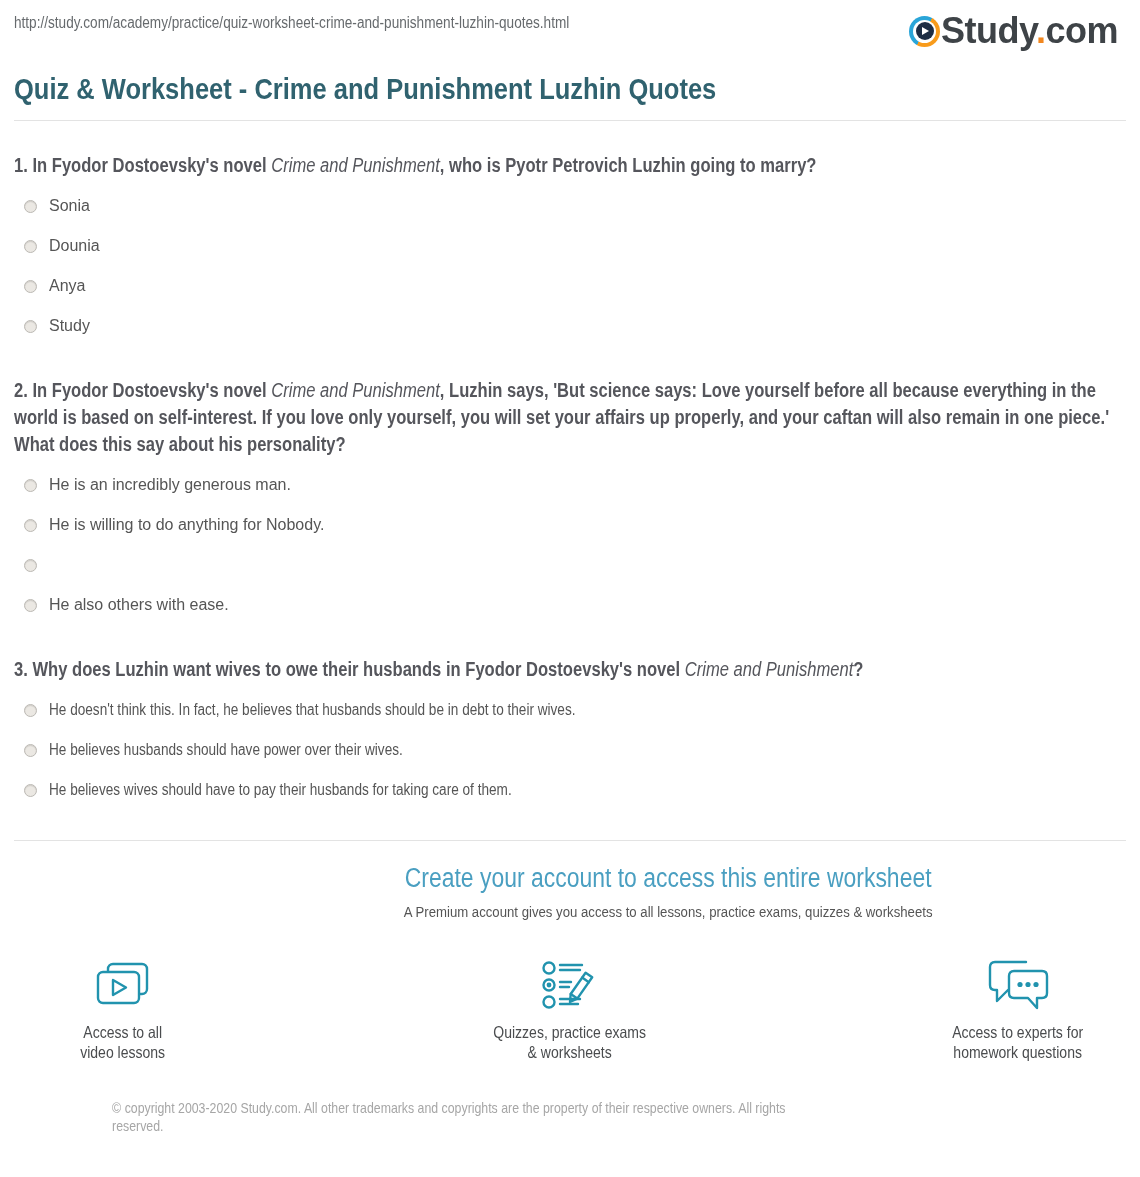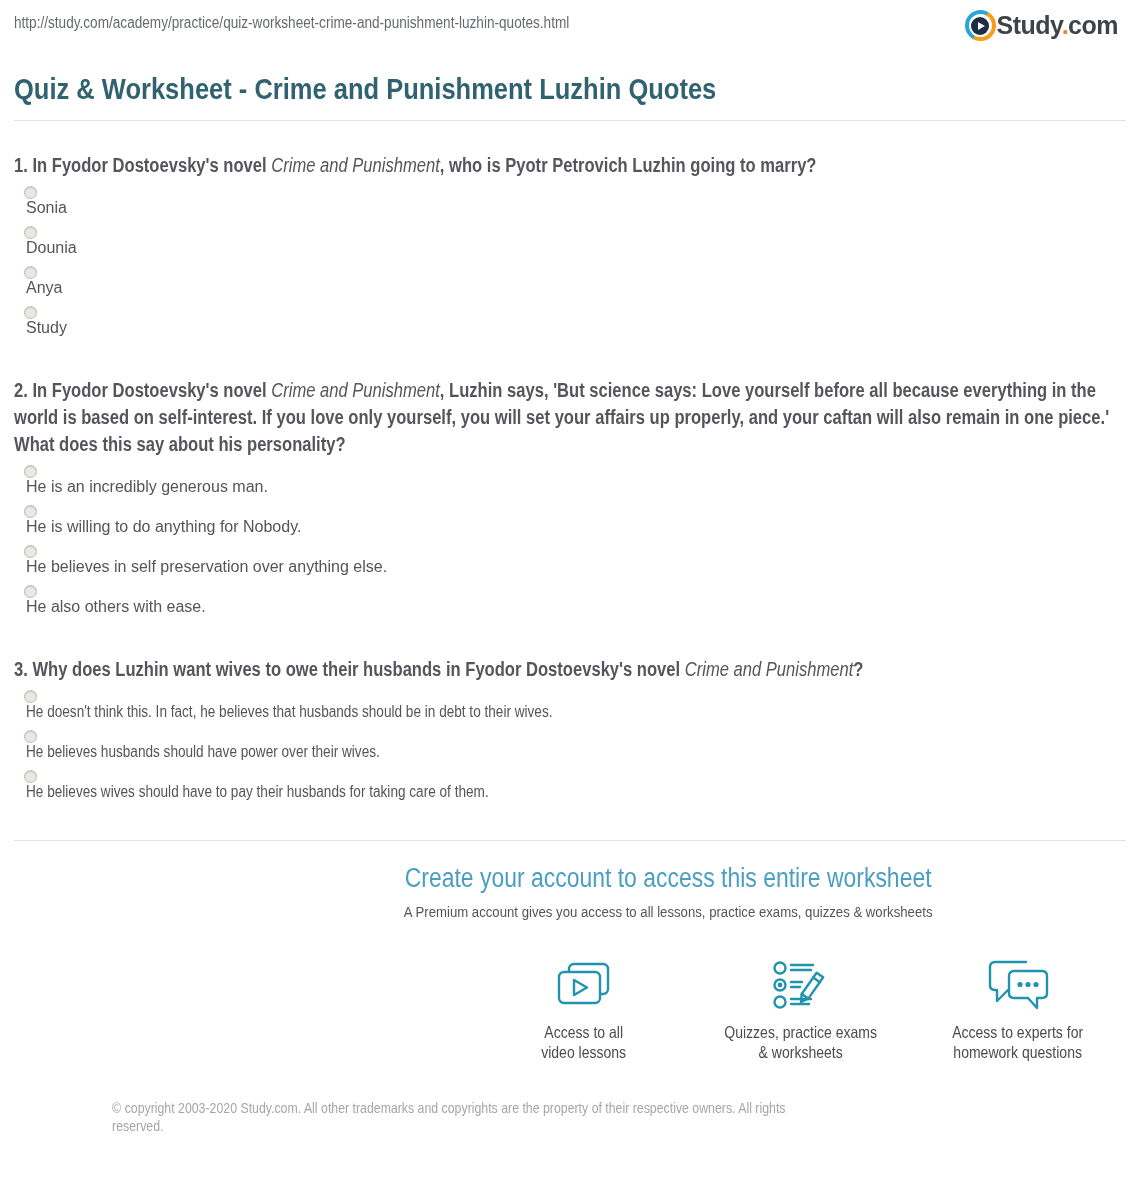--- a/index.html
+++ b/index.html
@@ -22,44 +22,44 @@
   .logo { position: absolute; top: 10px; right: 22px; display: flex; align-items: center; cursor: pointer; }
   .logo-ring { width: 31px; height: 31px; border-radius: 50%;
     background: conic-gradient(from 30deg, #f89b1b 0 180deg, #2aa5d8 180deg 360deg);
     display: inline-flex; align-items: center; justify-content: center; }
   .logo-inner { width: 23px; height: 23px; background: #fff; border-radius: 50%;
     display: flex; align-items: center; justify-content: center; }
   .logo-core { width: 18px; height: 18px; background: #1d2d44; border-radius: 50%;
     display: flex; align-items: center; justify-content: center; }
   .logo-play { width: 0; height: 0; border-left: 7px solid #fff;
     border-top: 4.5px solid transparent; border-bottom: 4.5px solid transparent; margin-left: 2px; }
-  .logo-text { font-size: 25px; font-weight: 700; color: #3e4347; letter-spacing: -0.5px; margin-left: 1px; }
+  .logo-text { font-size: 36px; font-weight: 700; color: #3e4347; letter-spacing: -0.5px; margin-left: 1px; }
   .logo-dot { color: #f1871f; }
 
   
   h1.page-title { font-size: 30px; line-height: 33px; font-weight: 700; color: #30626f; margin: 40px 0 15px 0; }
   hr.rule { border: none; border-top: 1px solid #e3e3e3; margin: 0; }
 
   
   .question { font-size: 19.5px; font-weight: 700; line-height: 27px; color: #55565c; margin: 31px 0 5px 0; }
   .question em { font-style: italic; font-weight: 400; }
   .options { margin-top: 7px; }
-  .option { display: flex; height: 40px; cursor: pointer; flex-direction: column; }
+  .option { display: flex; align-items: center; height: 40px; cursor: pointer; }
   .radio { flex: 0 0 13px; width: 13px; height: 13px; border-radius: 50%;
     background: #ebe8e3; border: 1px solid #bcb9b4; box-shadow: inset 0 1px 1px rgba(0,0,0,0.12);
     margin-left: 10px; }
   .option-label { font-size: 16px; color: #555555; margin-left: 12px; }
   .option-label.cond { margin-left: 12px; }
 
   
   .cta { text-align: center; }
   .cta-heading { font-size: 27px; font-weight: 300; color: #4a9fc1; margin: 22px 0 0 0; cursor: pointer; }
   .cta-sub { font-size: 15.5px; color: #555555; margin: 9px 0 0 0; }
 
-  .features { display: flex; justify-content: flex-end; margin-top: 36px; }
+  .features { display: flex; justify-content: space-between; margin-top: 36px; }
   .feature { width: 217px; text-align: center; }
   .feature-icon { height: 56px; display: flex; align-items: flex-end; justify-content: center; }
   .feature-label { font-size: 16.5px; line-height: 20px; color: #4a4c4e; margin-top: 9px; }
 
   footer { margin-top: 38px; text-align: left; }
   .copyright { font-size: 14.5px; line-height: 17.5px; color: #a6a6a6; margin: 0; }
 
   svg { display: block; }
 </style>
 </head>
@@ -111,21 +111,20 @@
       <div class="option">
         <span class="radio"></span>
         <span class="option-label">He is an incredibly generous man.</span>
       </div>
       <div class="option">
         <span class="radio"></span>
         <span class="option-label">He is willing to do anything for Nobody.</span>
       </div>
       <div class="option">
         <span class="radio"></span>
-        <span class="option-label">He believes in self preservation over anything else.</span>
       </div>
       <div class="option">
         <span class="radio"></span>
         <span class="option-label">He also others with ease.</span>
       </div>
     </div>
   </section>
 
   <section>
     <p class="question cond"><span>3. Why does Luzhin want wives to owe their husbands in Fyodor Dostoevsky's novel </span><em>Crime and Punishment</em><span>?</span></p>

